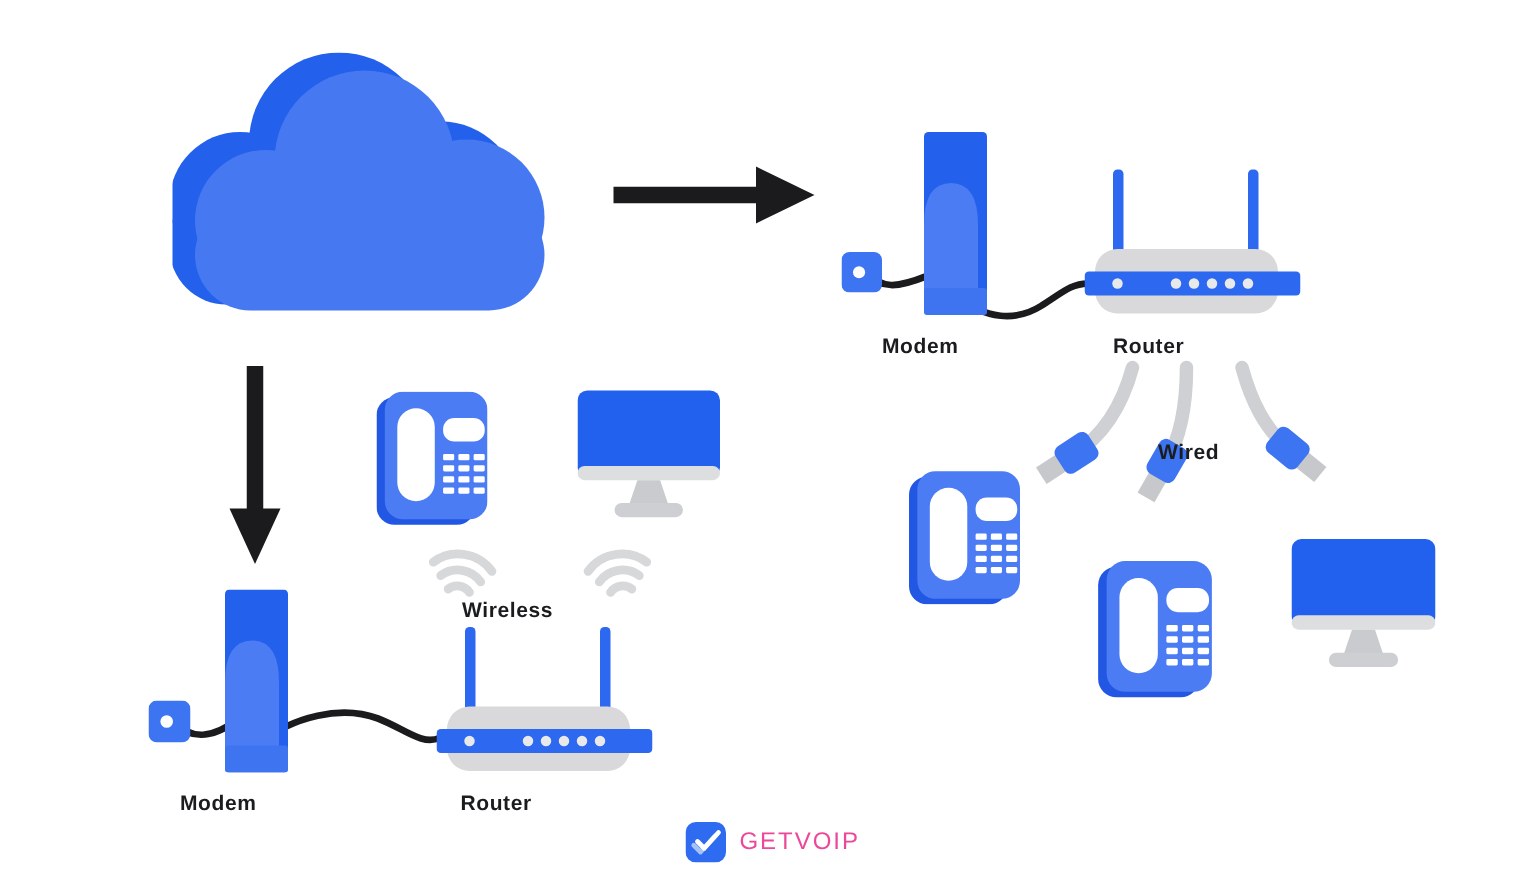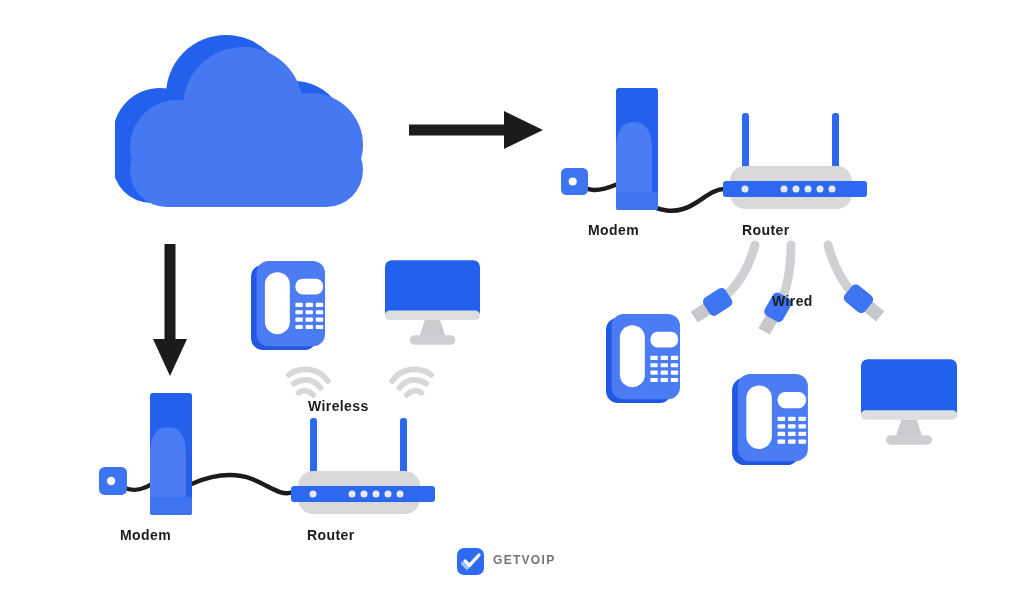--- a/index.html
+++ b/index.html
@@ -13,21 +13,21 @@
     position:absolute;font-size:14px;letter-spacing:0.4px;
     text-align:left;color:#1b1c1e;white-space:nowrap;font-weight:bold;
   }
   .cloud-label{
     position:absolute;left:115px;top:138px;width:255px;
     text-align:center;font-size:27px;font-weight:700;color:#ffffff;
     letter-spacing:0.5px;
   }
   .brand-text{
     position:absolute;left:493px;top:553px;
-    font-size:12px;font-weight:700;letter-spacing:1.3px;color:#737373;
+    font-size:16px;font-weight:400;letter-spacing:1.3px;color:#ec4899;
   }
   svg{display:block;}
 </style>
 </head>
 <body>
 
 <div id="canvas">
 
   <svg class="abs" style="left:115px;top:35px" width="255" height="175" viewBox="0 0 255 175">
     <g fill="#2360EB" transform="translate(-17,-12)">

